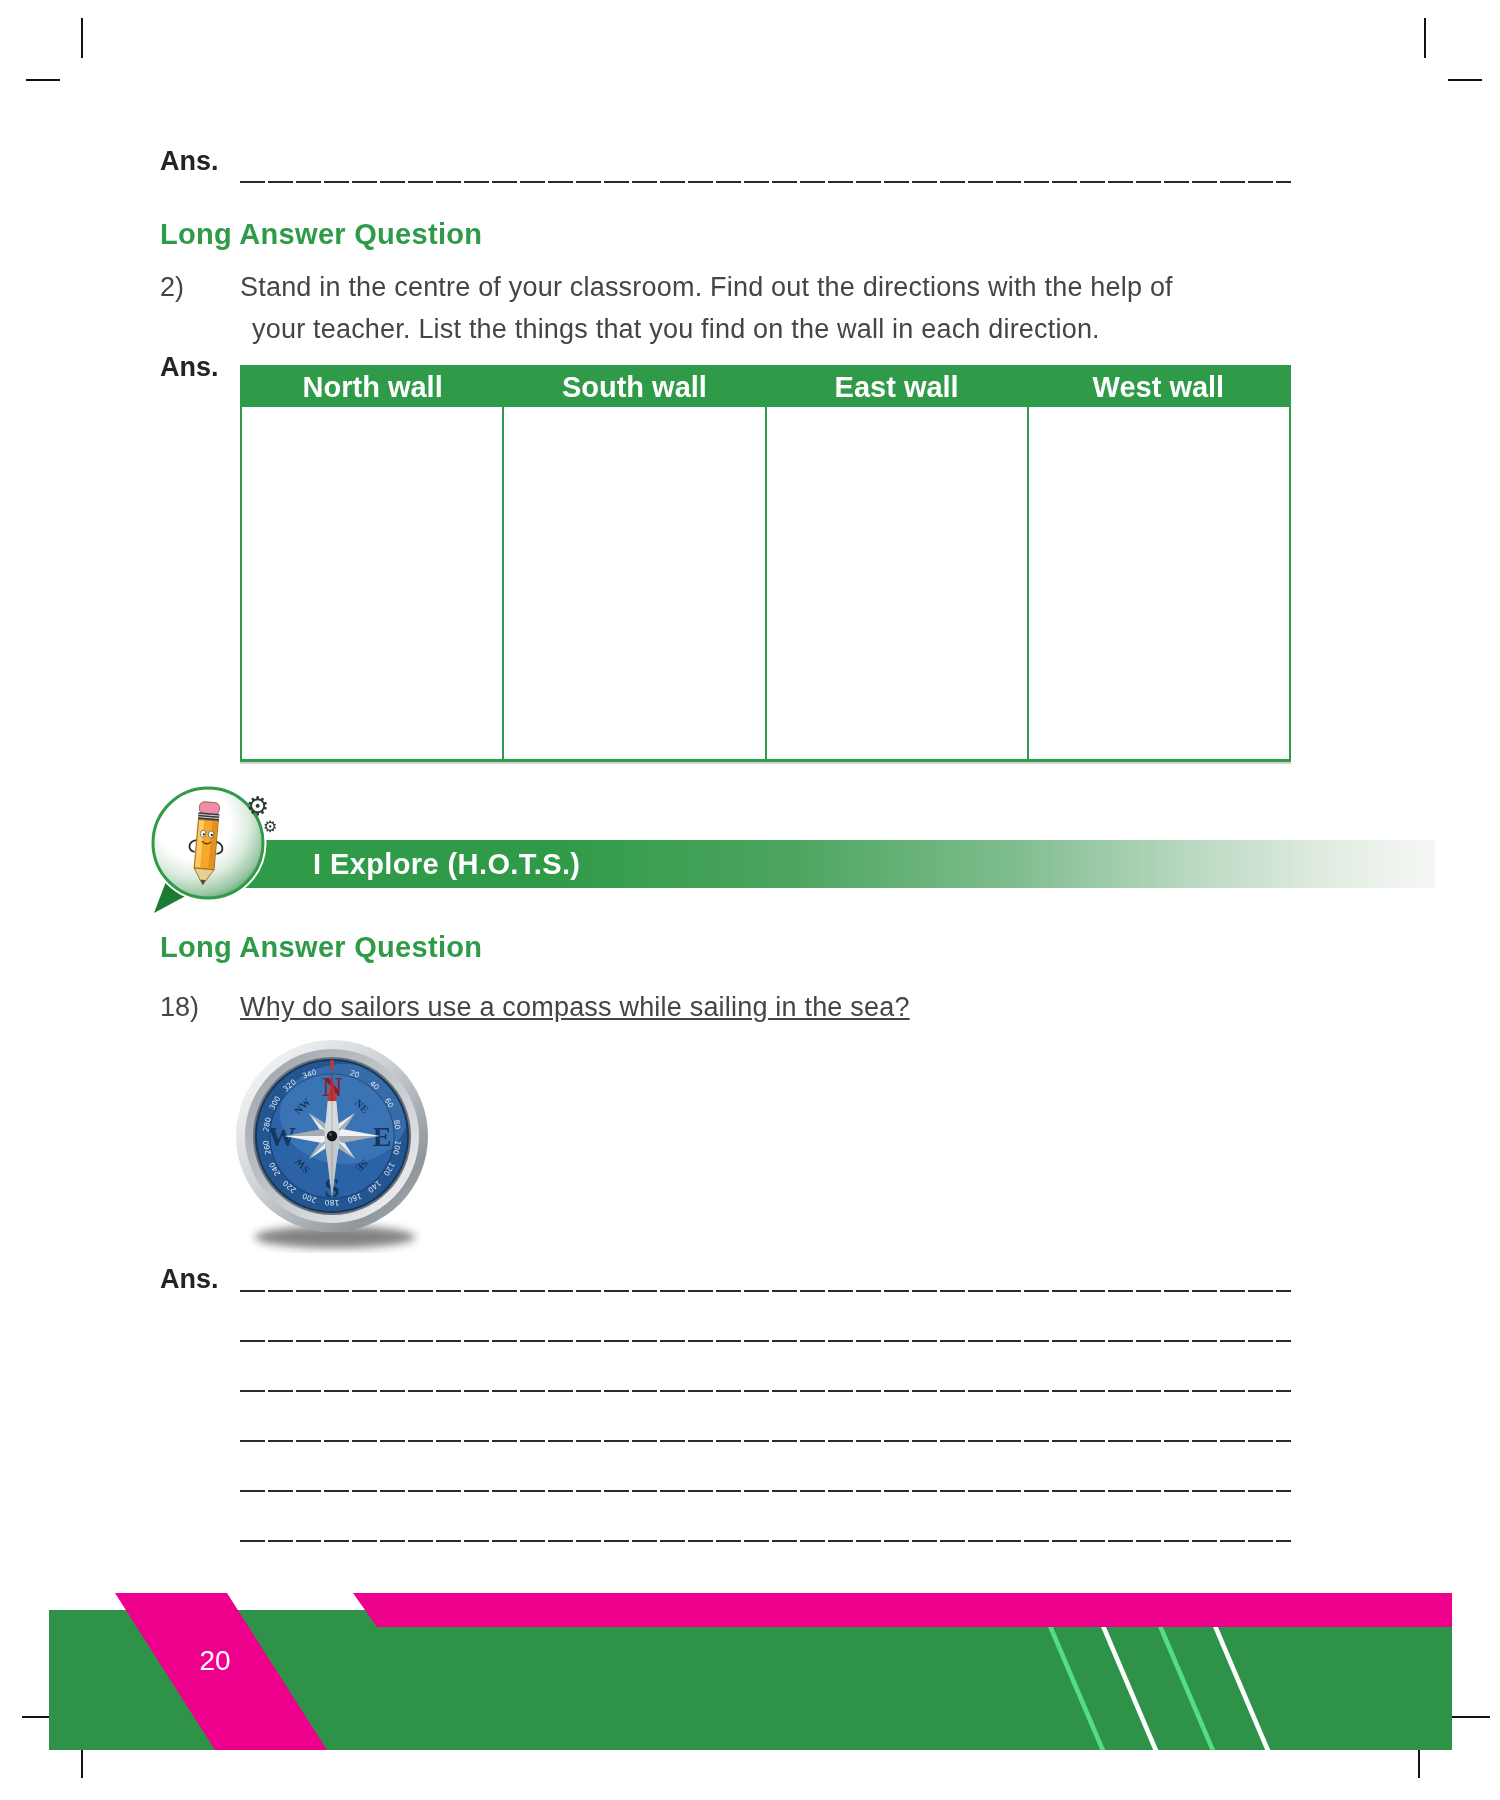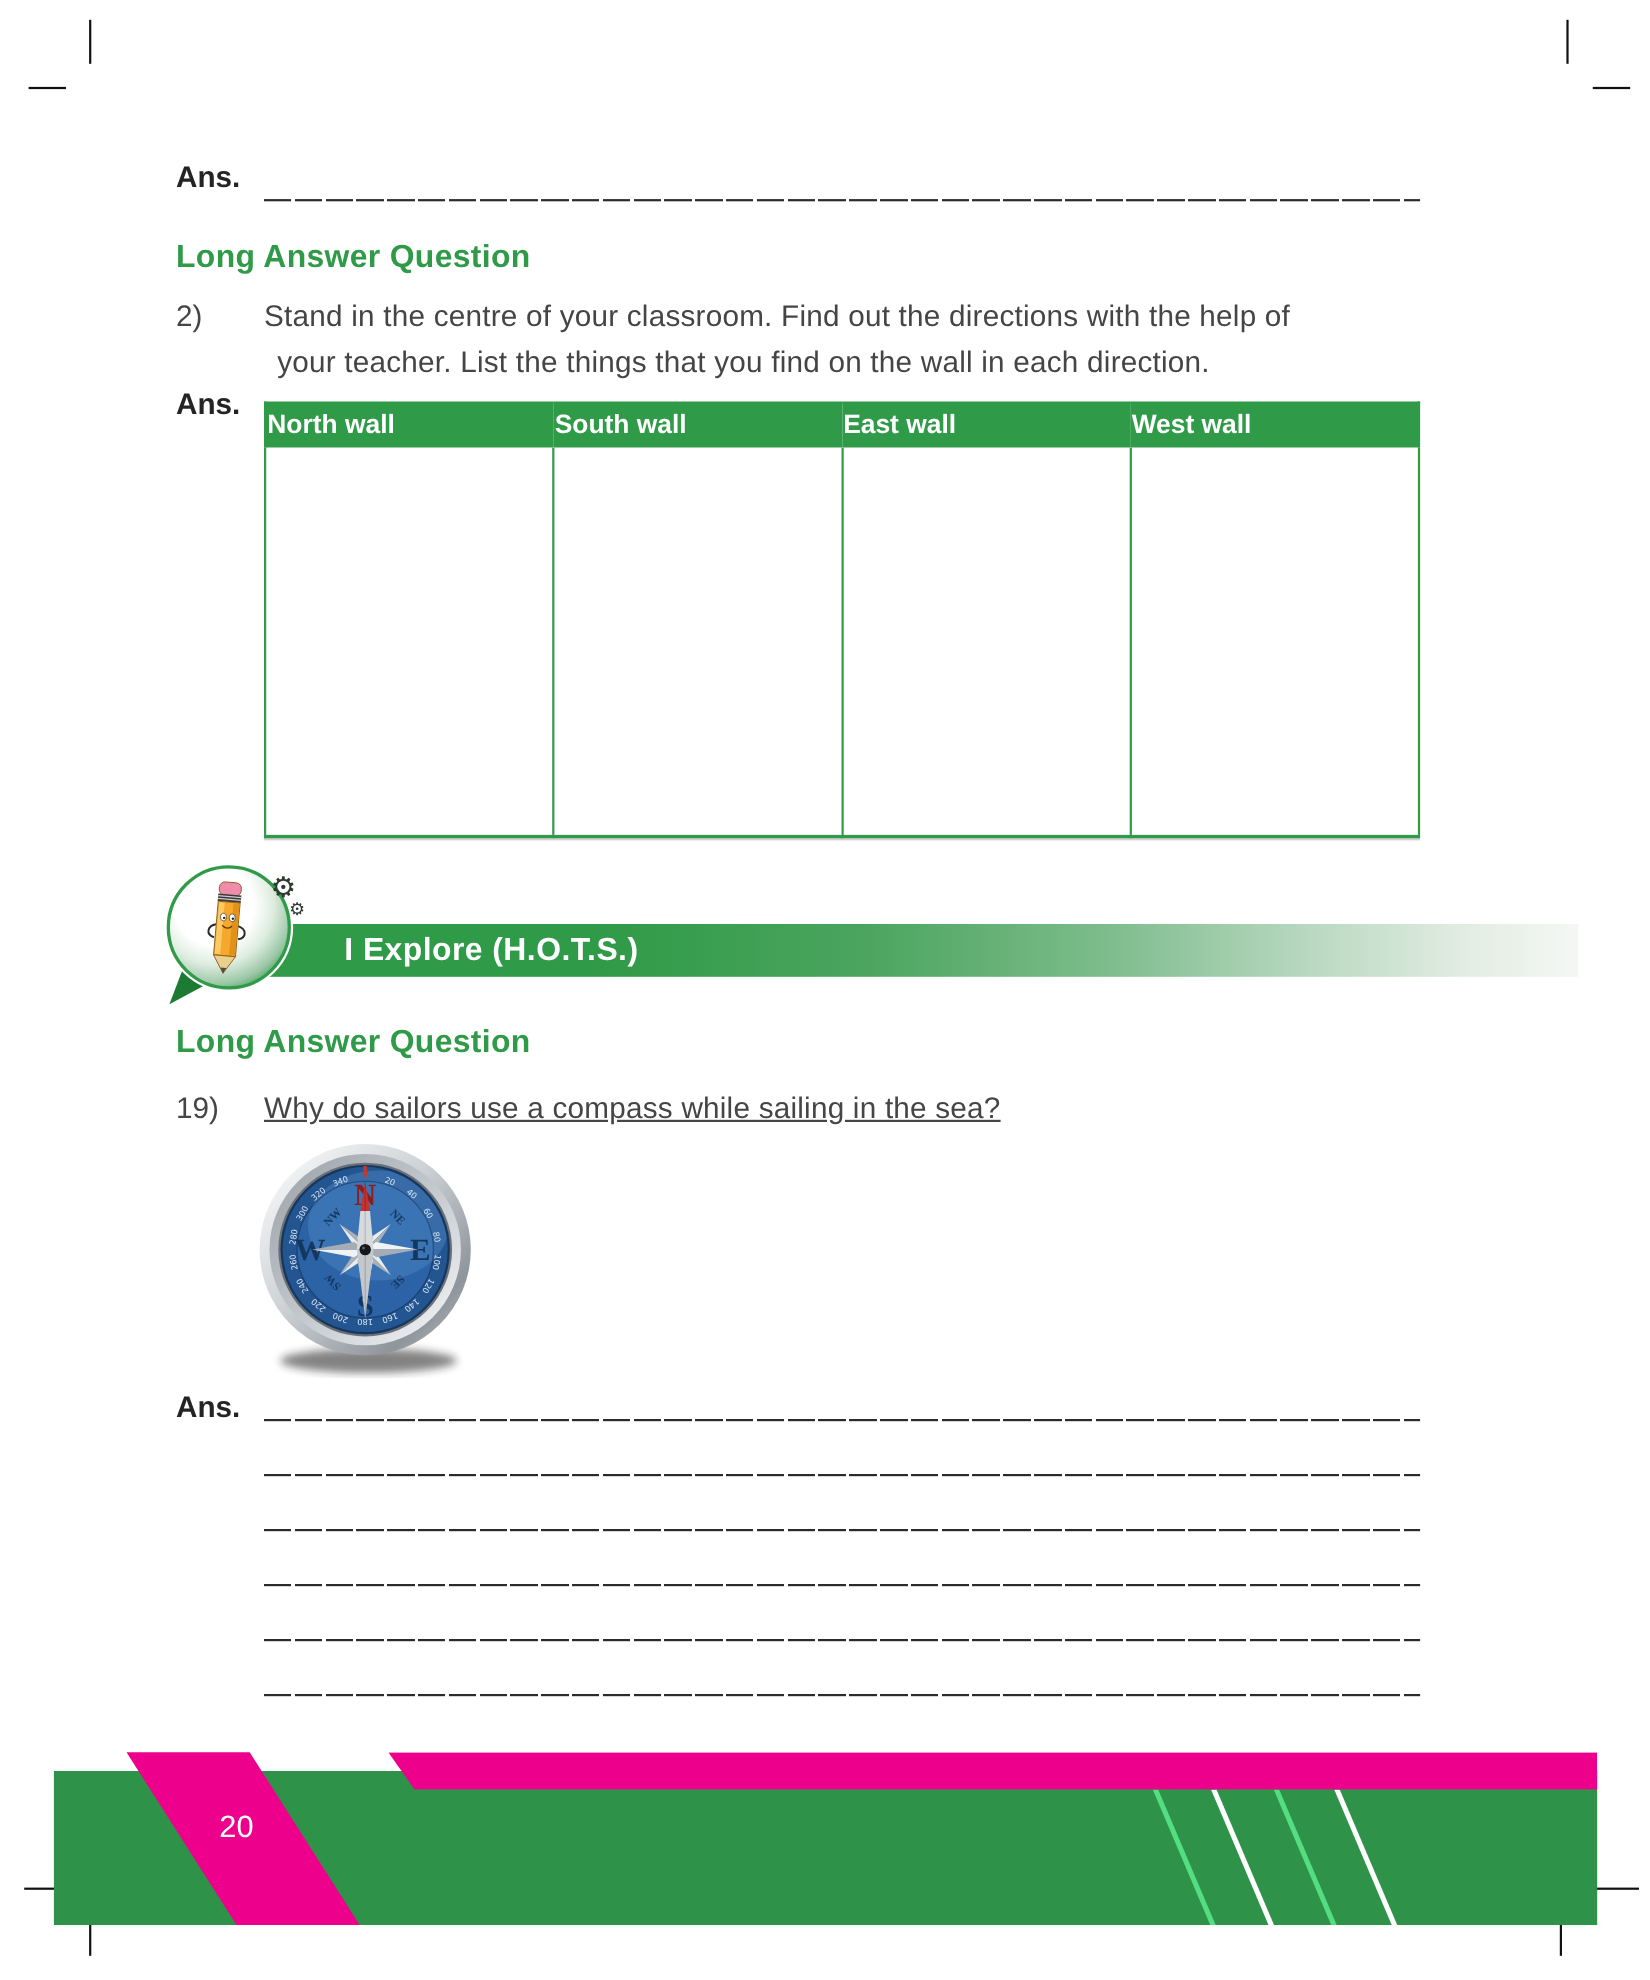--- a/index.html
+++ b/index.html
@@ -21,22 +21,22 @@
     background:repeating-linear-gradient(90deg,#2b2b2b 0 25px,rgba(0,0,0,0) 25px 28px);
   }
   
   .walls{
     position:absolute;left:240px;top:365px;width:1051px;height:391px;
     border-collapse:collapse;table-layout:fixed;
     border:2px solid var(--green);border-bottom:3px solid var(--green);
     box-shadow:0 2px 0 rgba(0,0,0,.18);
   }
   .walls th{
-    background:var(--green);color:#ffffff;font-size:24px;font-weight:bold;
-    height:38px;text-align:left;border:none;
+    background:var(--green);color:#ffffff;font-size:29px;font-weight:bold;
+    height:38px;text-align:center;border:none;
   }
   .walls td{height:350px;background:#ffffff;border-left:2px solid var(--green);}
   .walls td:first-child{border-left:none;}
   
   .banner-bar{
     position:absolute;left:197px;top:840px;width:1238px;height:48px;
     background:linear-gradient(90deg,var(--green) 0%,var(--green) 28%,#4ca55f 48%,#7fbd8e 66%,#b8d8c0 80%,#e3ede3 92%,#f5f7f4 100%);
   }
   .banner-title{
     padding-left:116px;line-height:48px;color:#ffffff;font-size:29px;font-weight:bold;letter-spacing:.4px;
@@ -141,21 +141,21 @@
       <ellipse cx="4" cy="-13" rx="2.7" ry="3.5" fill="#ffffff" stroke="#333333" stroke-width="0.6"></ellipse>
       <circle cx="-3.3" cy="-12.3" r="1.1" fill="#222222"></circle>
       <circle cx="4.7" cy="-12.3" r="1.1" fill="#222222"></circle>
       <path d="M -4.5 -5.5 Q 0 -1 4.5 -5.5" fill="none" stroke="#6b3c0c" stroke-width="1.3"></path>
     </g>
     <text x="106" y="36" font-size="26" fill="#2e3b31">⚙</text>
     <text x="123" y="53" font-size="16" fill="#2e3b31">⚙</text>
   </svg>
 
   <div class="heading" style="left:160px;top:931px;">Long Answer Question</div>
-  <div class="q-number" style="left:160px;top:992px;">19)</div>
+  <div class="q-number" style="left:160px;top:992px;">18)</div>
   <div class="q-text" style="left:240px;top:992px;text-decoration:underline;">Why do sailors use a compass while sailing in the sea?</div>
 
   <svg class="compass-svg" viewBox="-100 -102 200 219">
     <defs>
       <linearGradient id="met1" x1="0" y1="0" x2="1" y2="1">
         <stop offset="0" stop-color="#ffffff"></stop>
           <stop offset="0.45" stop-color="#cdd1d5"></stop>
         <stop offset="0.8" stop-color="#8e959b"></stop>
           <stop offset="1" stop-color="#b9bec3"></stop>
       </linearGradient>

